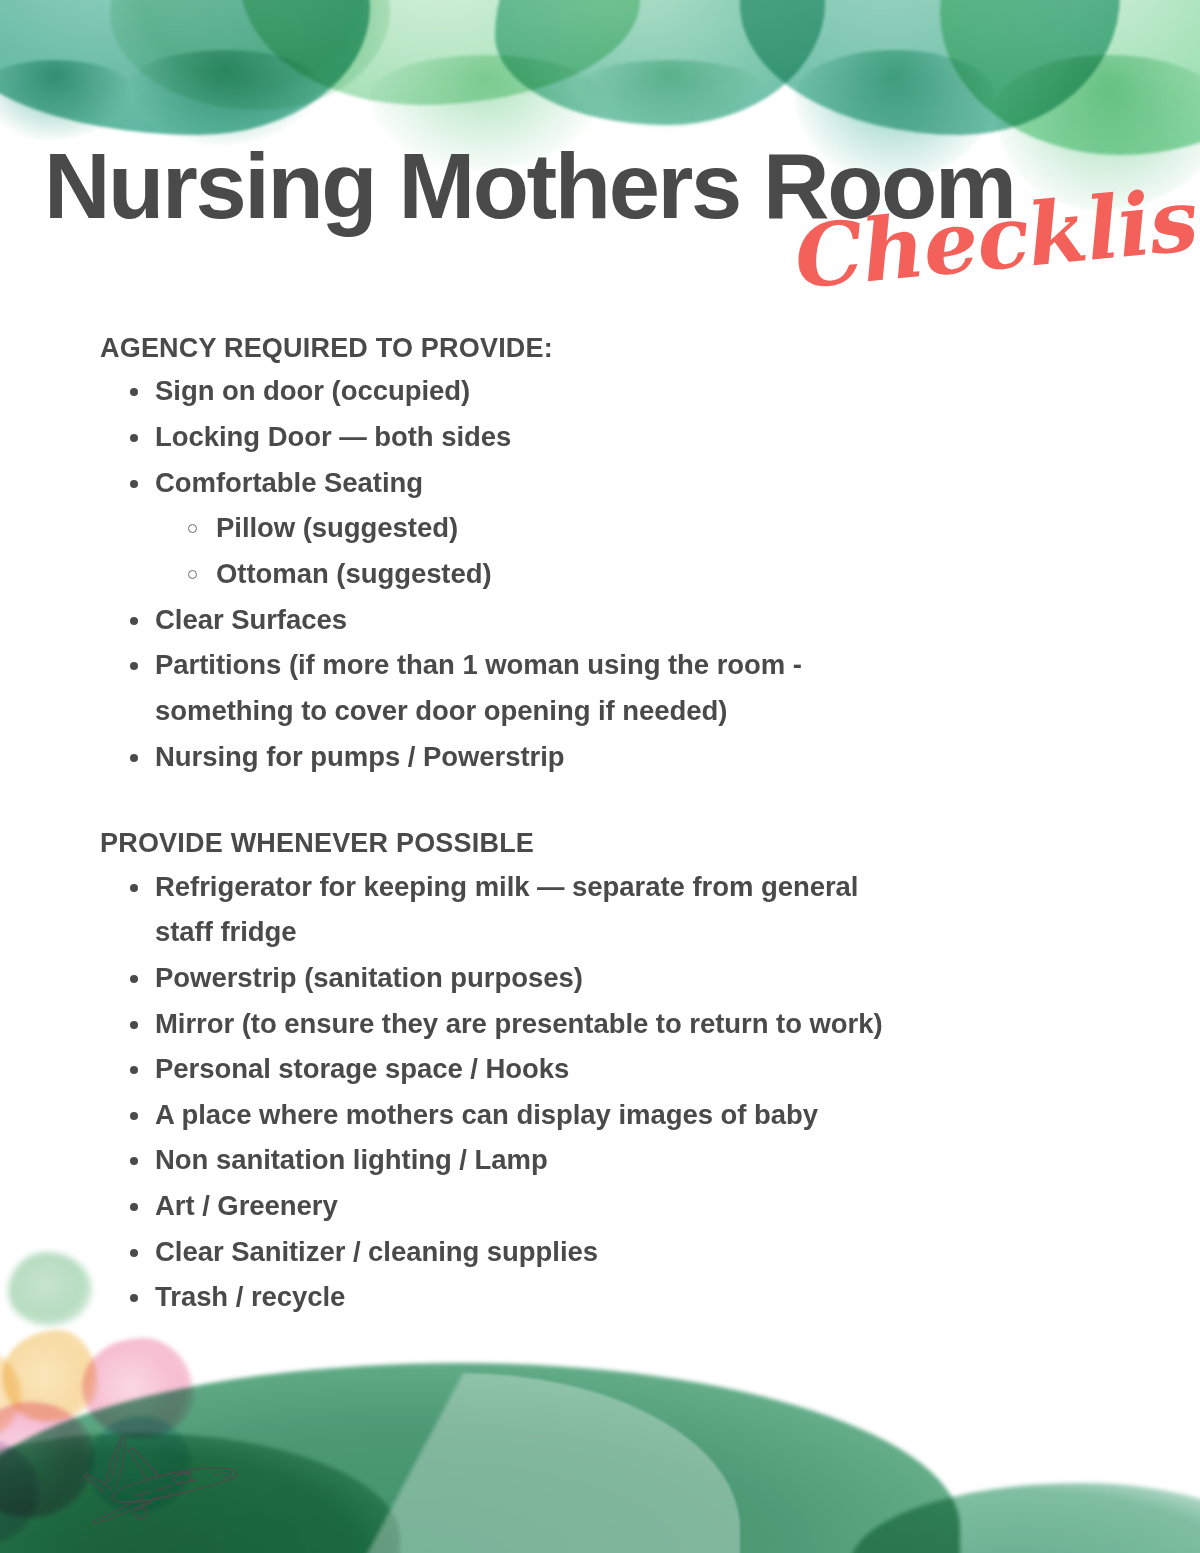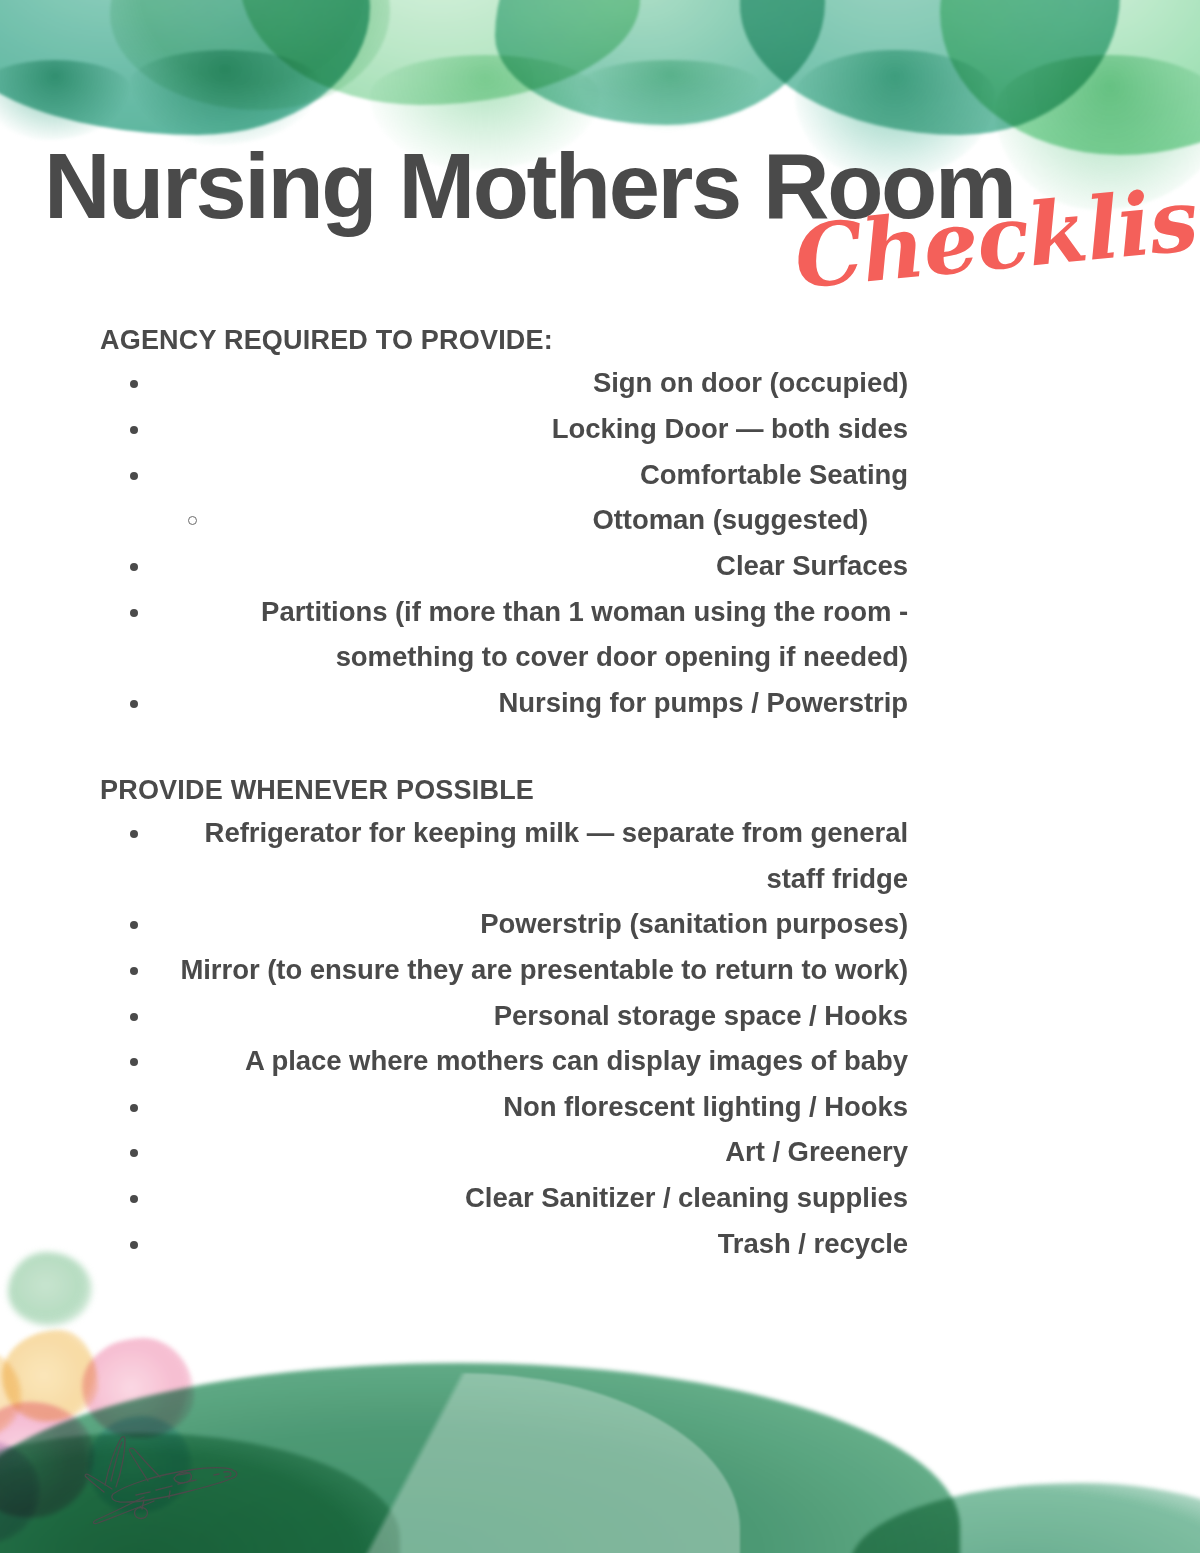--- a/index.html
+++ b/index.html
@@ -195,21 +195,21 @@
     color: #f4605a;
     transform: rotate(-5.5deg);
     transform-origin: left center;
     letter-spacing: -1px;
     white-space: nowrap;
   }
 
   
   .content {
     position: absolute;
-    left: 0; top: 322px;
+    left: 0; top: 330px;
     width: 968px;
   }
   .section { position: relative; }
   .section-title {
     margin: 0;
     padding: 0 0 0 100px;
     font-size: 27px;
     font-weight: 700;
     letter-spacing: .2px;
     color: #4a4a4a;
@@ -221,21 +221,20 @@
     padding: 0;
   }
   ul.lvl1 > li {
     position: relative;
     padding: 0 60px 0 155px;
     font-size: 27.5px;
     font-weight: 700;
     color: #4a4a4a;
     line-height: 1.66;
     letter-spacing: -.05px;
-    text-align: right;
   }
   ul.lvl1 > li > .txt::before {
     content: "";
     position: absolute;
     left: 130px;
     top: 20px;
     width: 8px; height: 8px;
     border-radius: 50%;
     background: #4a4a4a;
   }
@@ -298,20 +297,23 @@
         <li>
           <span class="txt">Sign on door (occupied)</span>
         </li>
         <li>
           <span class="txt">Locking Door — both sides</span>
         </li>
         <li>
           <span class="txt">Comfortable Seating</span>
           <ul class="lvl2">
             <li>
+              <span class="txt">Pillow (suggested)</span>
+            </li>
+            <li>
               <span class="txt">Ottoman (suggested)</span>
             </li>
           </ul>
         </li>
         <li>
           <span class="txt">Clear Surfaces</span>
         </li>
         <li>
           <span class="txt">Partitions (if more than 1 woman using the room - something to cover door opening if needed)</span>
         </li>
@@ -335,21 +337,21 @@
         <li>
           <span class="txt">Mirror (to ensure they are presentable to return to work)</span>
         </li>
         <li>
           <span class="txt">Personal storage space / Hooks</span>
         </li>
         <li>
           <span class="txt">A place where mothers can display images of baby</span>
         </li>
         <li>
-          <span class="txt">Non florescent lighting / Hooks</span>
+          <span class="txt">Non sanitation lighting / Lamp</span>
         </li>
         <li>
           <span class="txt">Art / Greenery</span>
         </li>
         <li>
           <span class="txt">Clear Sanitizer / cleaning supplies</span>
         </li>
         <li>
           <span class="txt">Trash / recycle</span>
         </li>

